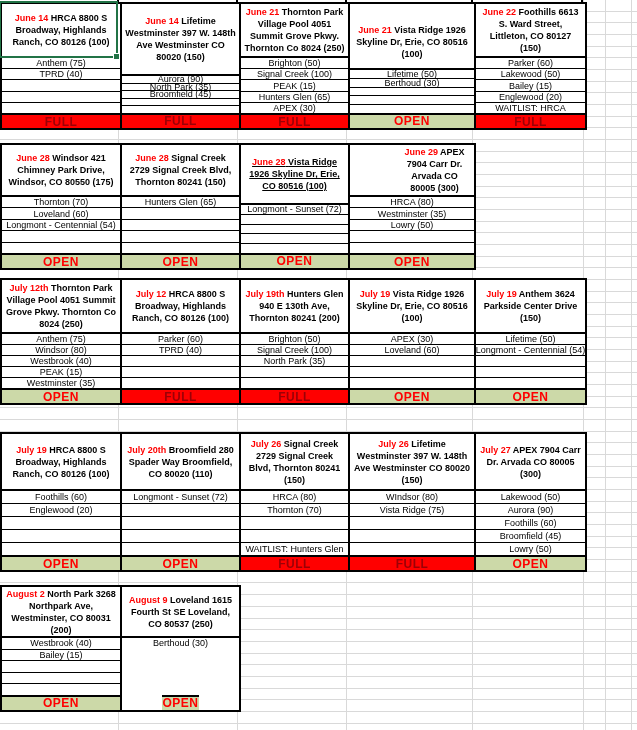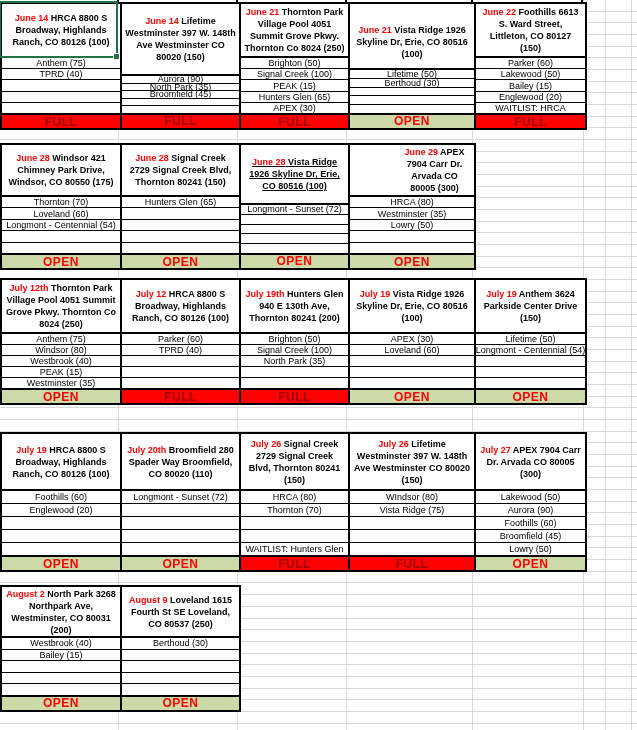--- a/index.html
+++ b/index.html
@@ -292,21 +292,21 @@
         <div class="hdr" style="height: 51px;">
           <span><span class="date">August 2</span> <span>North Park 3268 Northpark Ave, Westminster, CO 80031 (200)</span></span>
         </div>
         <div class="row">Westbrook (40)</div>
         <div class="row">Bailey (15)</div>
         <div class="row"></div>
         <div class="row"></div>
         <div class="row"></div>
         <div class="status OPEN">OPEN</div>
       </div>
-      <div class="cell" style="width: 119px;">
+      <div class="cell" style="width: 119px; align-items: center;">
         <div class="hdr" style="height: 51px;">
           <span><span class="date">August 9</span> <span>Loveland 1615 Fourth St SE Loveland, CO  80537 (250)</span></span>
         </div>
         <div class="row">Berthoud (30)</div>
         <div class="row"></div>
         <div class="row"></div>
         <div class="row"></div>
         <div class="row"></div>
         <div class="status OPEN">OPEN</div>
       </div>

